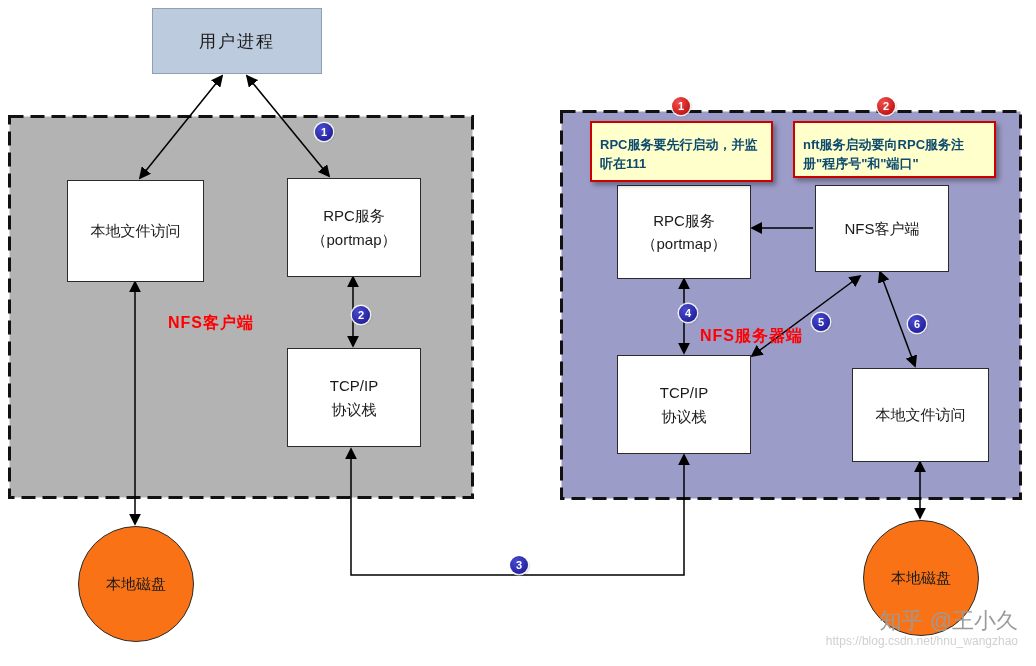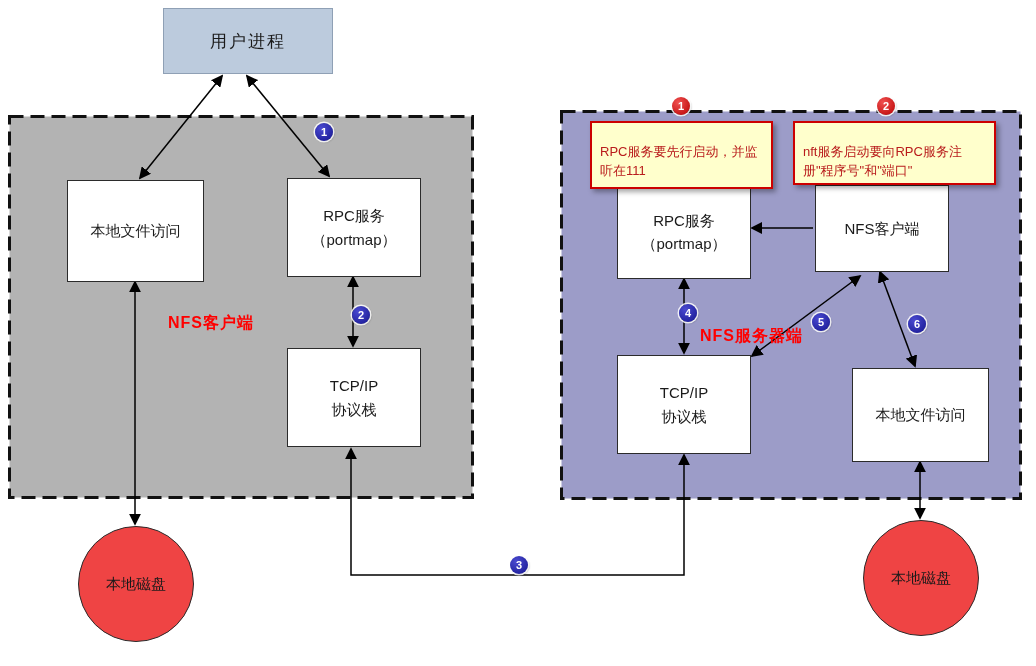--- a/index.html
+++ b/index.html
@@ -2,26 +2,26 @@
 <html><head>
 <meta charset="utf-8">
 <style>
   html,body{margin:0;padding:0;background:#fff;}
   .canvas{position:relative;width:1036px;height:666px;background:#fff;overflow:hidden;
           font-family:"Liberation Sans","DejaVu Sans",sans-serif;}
   .layer-svg{position:absolute;left:0;top:0;width:1036px;height:666px;z-index:1;}
   .node{position:absolute;z-index:3;display:flex;flex-direction:column;align-items:center;
         justify-content:center;text-align:center;color:#1a1a1a;}
   .box{background:#fff;border:1px solid #2b2b2b;font-size:15px;line-height:1.55;}
-  .user-process{background:#bccbdd;border:1px solid #8fa0b5;font-size:17px;letter-spacing:2px;margin-left:11px;}
+  .user-process{background:#bccbdd;border:1px solid #8fa0b5;font-size:17px;letter-spacing:2px;}
   .region-label{position:absolute;z-index:3;color:#ff0000;font-weight:bold;font-size:16px;letter-spacing:1px;margin-top:18px;}
-  .disk{background:#ef4444;border:1px solid #2b2b2b;border-radius:50%;font-size:15px;}
+  .disk{background:#f97316;border:1px solid #2b2b2b;border-radius:50%;font-size:15px;}
   .note{position:absolute;z-index:3;background:#ffffcc;border:2px solid #cc0000;
-        box-shadow:3px 3px 5px rgba(0,0,0,0.35);font-size:13px;font-weight:normal;
-        color:#b91c1c;padding:20px 8px 4px 8px;line-height:1.45;text-align:left;}
+        box-shadow:3px 3px 5px rgba(0,0,0,0.35);font-size:13px;font-weight:bold;
+        color:#0c4a6e;padding:13px 8px 4px 8px;line-height:1.45;text-align:left;}
   .badge{position:absolute;z-index:4;width:18px;height:18px;border-radius:50%;
          display:flex;align-items:center;justify-content:center;
          color:#fff;font-size:11px;font-weight:bold;
          box-shadow:0 0 0 1.5px rgba(255,255,255,0.85), 1px 1px 2px rgba(0,0,0,0.45);}
   .badge-blue{background:radial-gradient(circle at 35% 30%, #4a4ad0, #15158f);}
   .badge-red{background:radial-gradient(circle at 35% 30%, #f05050, #b80000);}
   .title{position:absolute;z-index:3;left:0;right:30px;top:624px;text-align:center;
          font-family:"Liberation Serif","DejaVu Serif",serif;
          font-weight:bold;font-size:27px;color:#000;letter-spacing:1px;}
   .watermark{position:absolute;z-index:3;right:18px;top:608px;text-align:right;}
@@ -129,14 +129,18 @@
     </div>
 
   <div class="node disk" style="left:78px;top:526px;width:114px;height:114px;">
     <span>本地磁盘</span>
   </div>
   <div class="node disk" style="left:863px;top:520px;width:114px;height:114px;">
     <span>本地磁盘</span>
   </div>
 
 
+  <div class="watermark">
+    <div class="wm1">知乎 @王小久</div>
+    <div class="wm2">https://blog.csdn.net/hnu_wangzhao</div>
+  </div>
 
 </div>
 
 </body></html>

